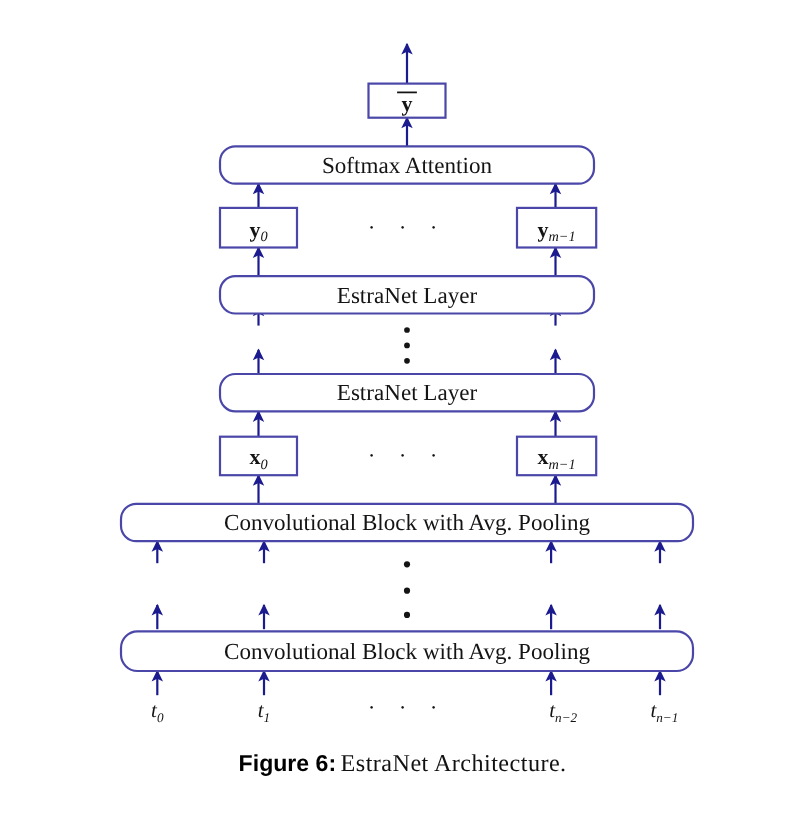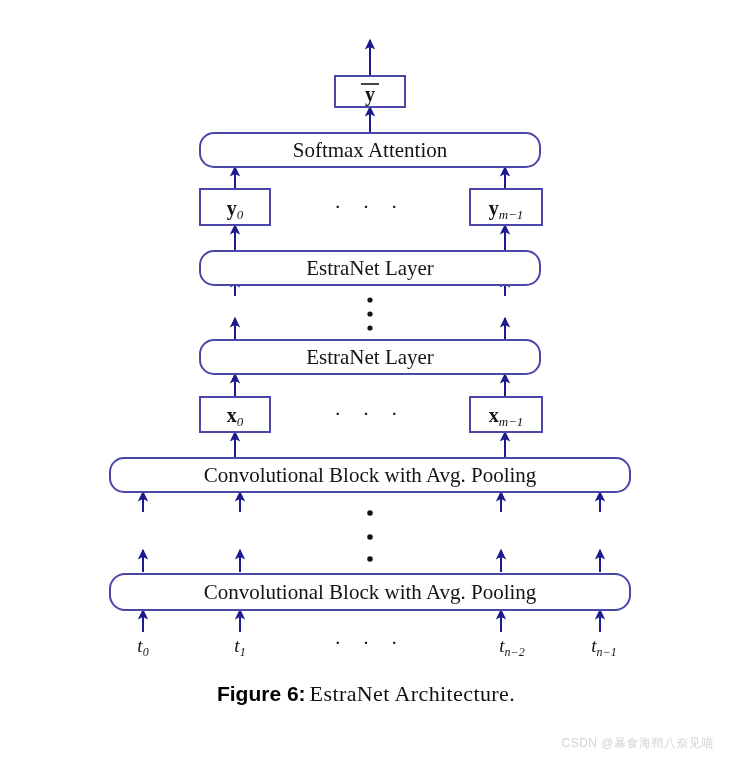--- a/index.html
+++ b/index.html
@@ -198,15 +198,14 @@
     <text x="604" y="652" text-anchor="middle">
       <tspan class="tlabel">t</tspan><tspan class="tsub" dy="4">n−1</tspan>
     </text>
   </svg>
 
   <div class="caption">
     <span class="caption-tag">Figure 6:</span>
     <span class="caption-text">EstraNet Architecture.</span>
   </div>
 
-  <div class="watermark">CSDN @暴食海鞘八奈见喵</div>
 
 </div>
 
 </body></html>

